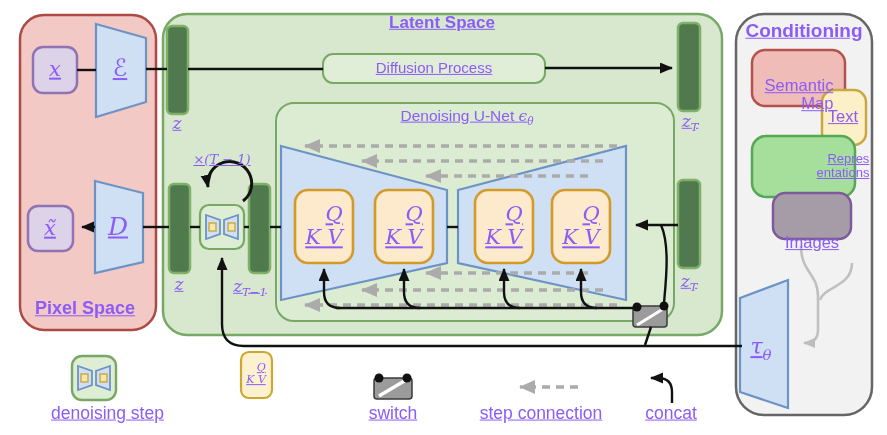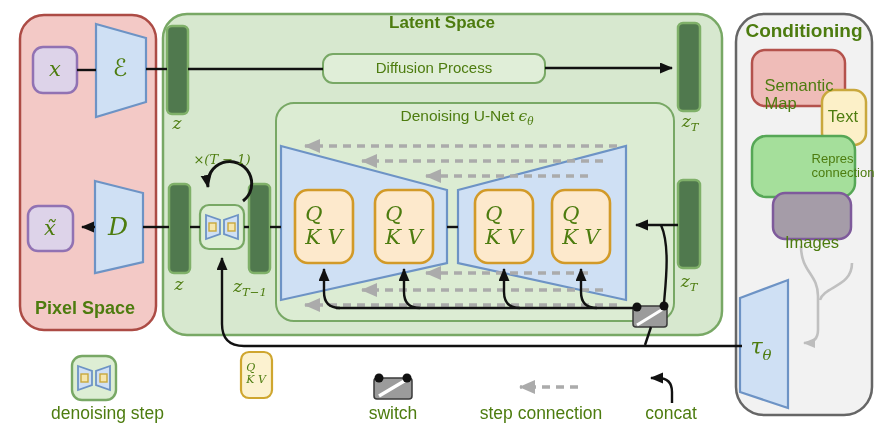--- a/index.html
+++ b/index.html
@@ -1,20 +1,20 @@
 <!DOCTYPE html>
 <html><head>
 <meta charset="utf-8">
 <style>
   html,body{margin:0;padding:0;background:#ffffff;}
   .canvas{position:relative;width:887px;height:435px;background:#ffffff;overflow:hidden;
           font-family:"Liberation Sans",sans-serif;}
   svg.layer{position:absolute;left:0;top:0;width:887px;height:435px;}
-  .lbl{position:absolute;transform:translate(-50%,-50%);white-space:nowrap;color:#4d7c0f;
-       font-family:"Liberation Sans",sans-serif;line-height:1.08;text-align:left;}
+  .lbl{position:absolute;transform:translate(-50%,-50%);white-space:nowrap;color:#8b5cf6;
+       font-family:"Liberation Sans",sans-serif;line-height:1.08;text-align:right;text-decoration:underline;}
   .bold{font-weight:bold;}
   .math{font-family:"DejaVu Serif",serif;font-style:italic;}
   .script{font-family:"DejaVu Sans",sans-serif;font-style:normal;}
   sub{font-size:68%;line-height:0;}
   .stack span{display:block;}
 </style>
 </head>
 <body>
 
 <div class="canvas">
@@ -175,21 +175,21 @@
 
   <div class="lbl math" style="left:761px;top:347px;font-size:22px;"><span>τ</span><sub>θ</sub></div>
 
   <div class="lbl stack" style="left:799px;top:77px;font-size:16.5px;margin-top:18px;">
       <span>Semantic</span>
       <span>Map</span>
     </div>
   <div class="lbl" style="left:843px;top:117px;font-size:16.5px;">Text</div>
   <div class="lbl stack" style="left:843px;top:166px;font-size:13px;">
       <span>Repres</span>
-      <span>connection</span>
+      <span>entations</span>
     </div>
   <div class="lbl" style="left:812px;top:215px;font-size:16.5px;margin-top:28px;">Images</div>
 
   <div class="lbl math stack" style="left:256px;top:374px;font-size:11px;">
       <span>Q</span>
       <span>K V</span>
     </div>
 
   <div class="lbl" style="left:94px;top:413px;font-size:17.5px;padding-left:27px;">denoising step</div>
   <div class="lbl" style="left:393px;top:413px;font-size:17.5px;">switch</div>

